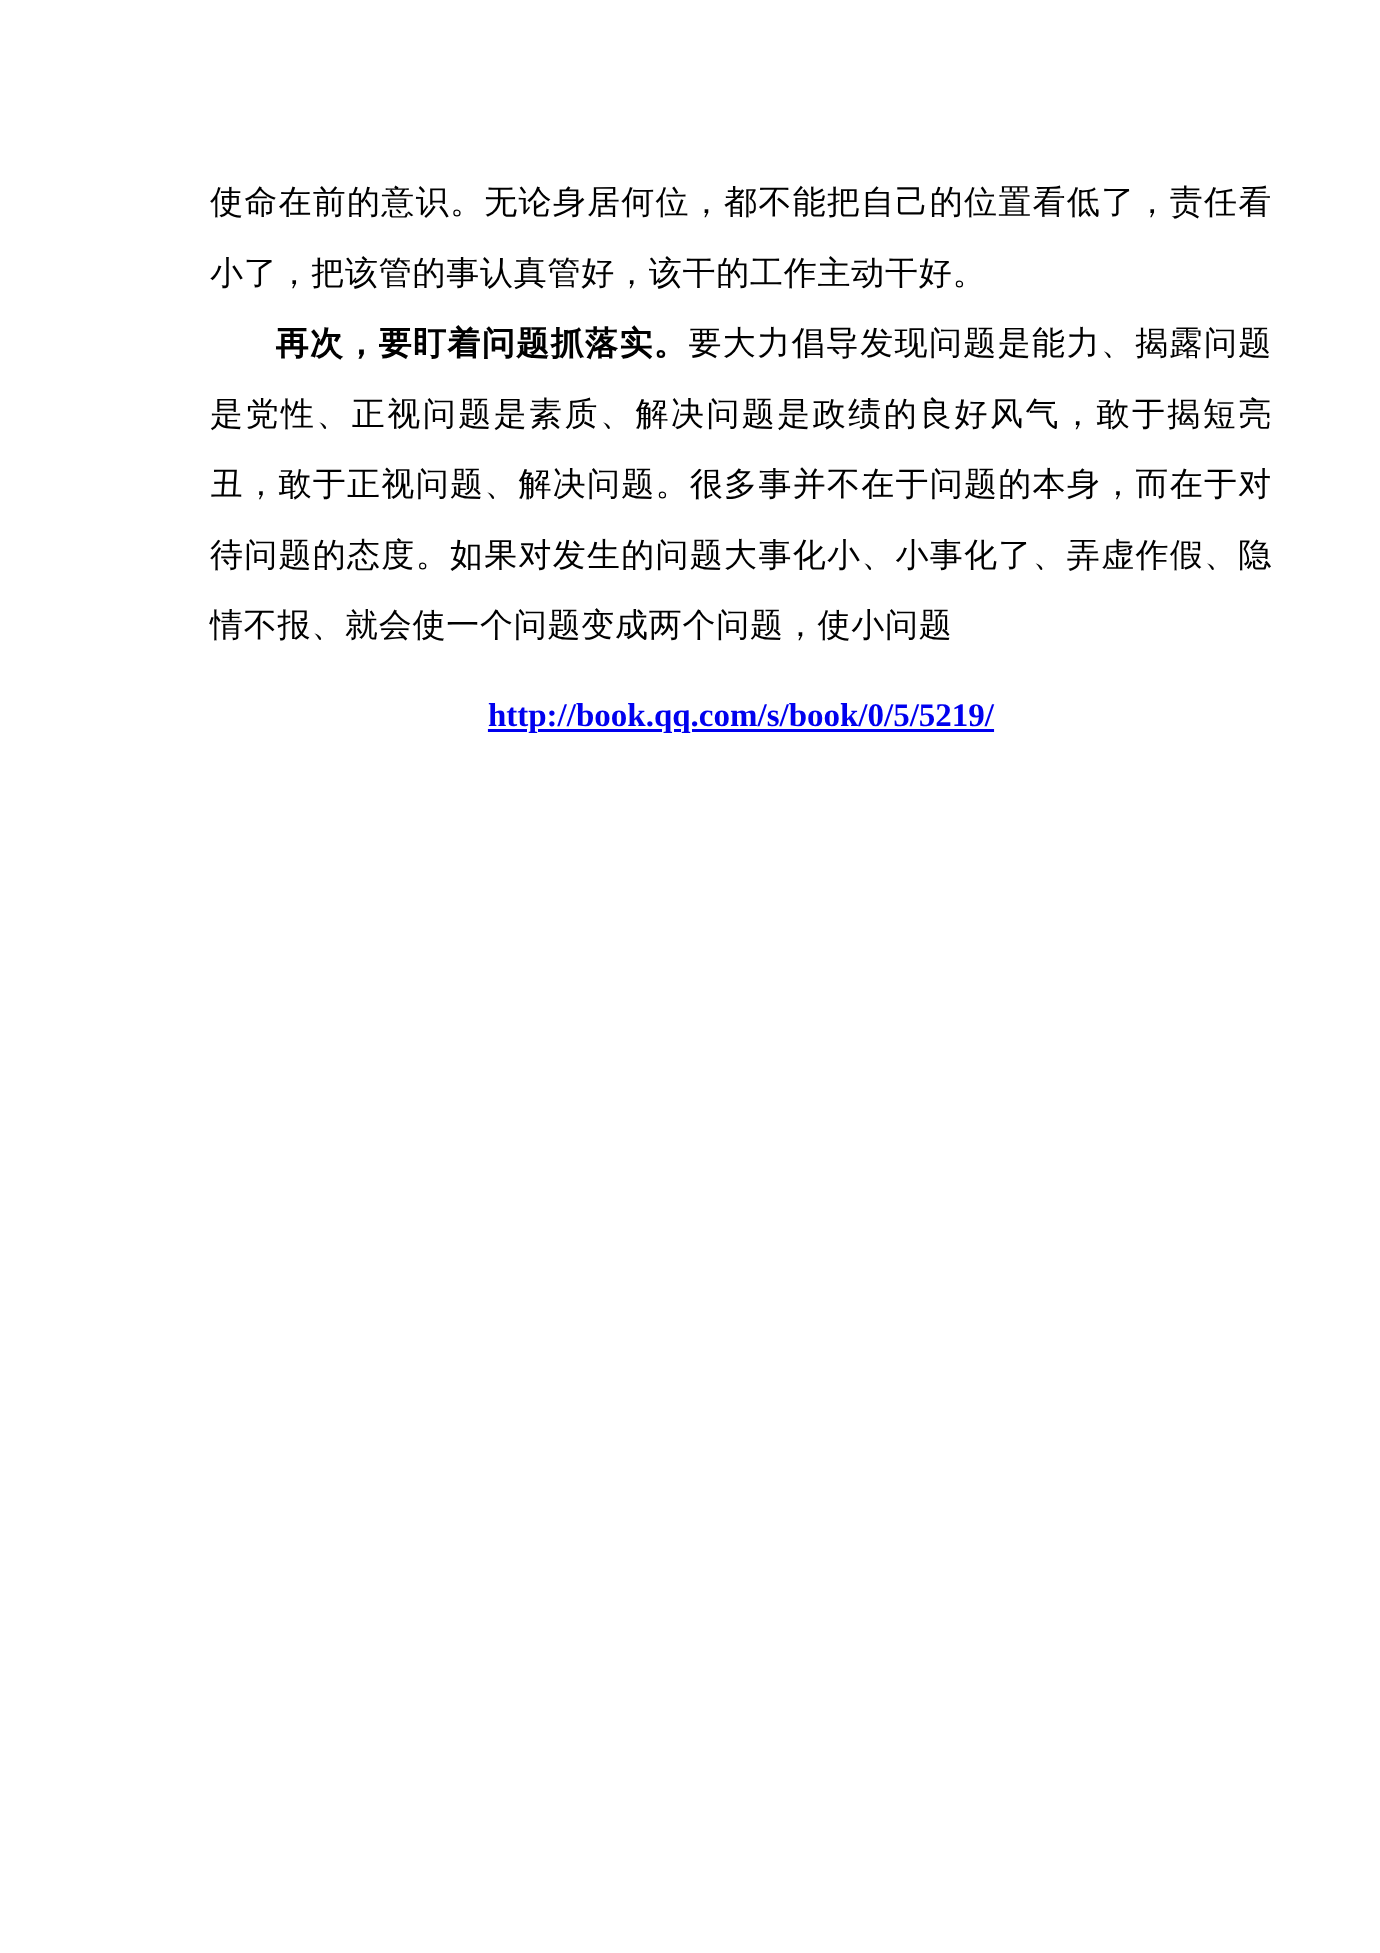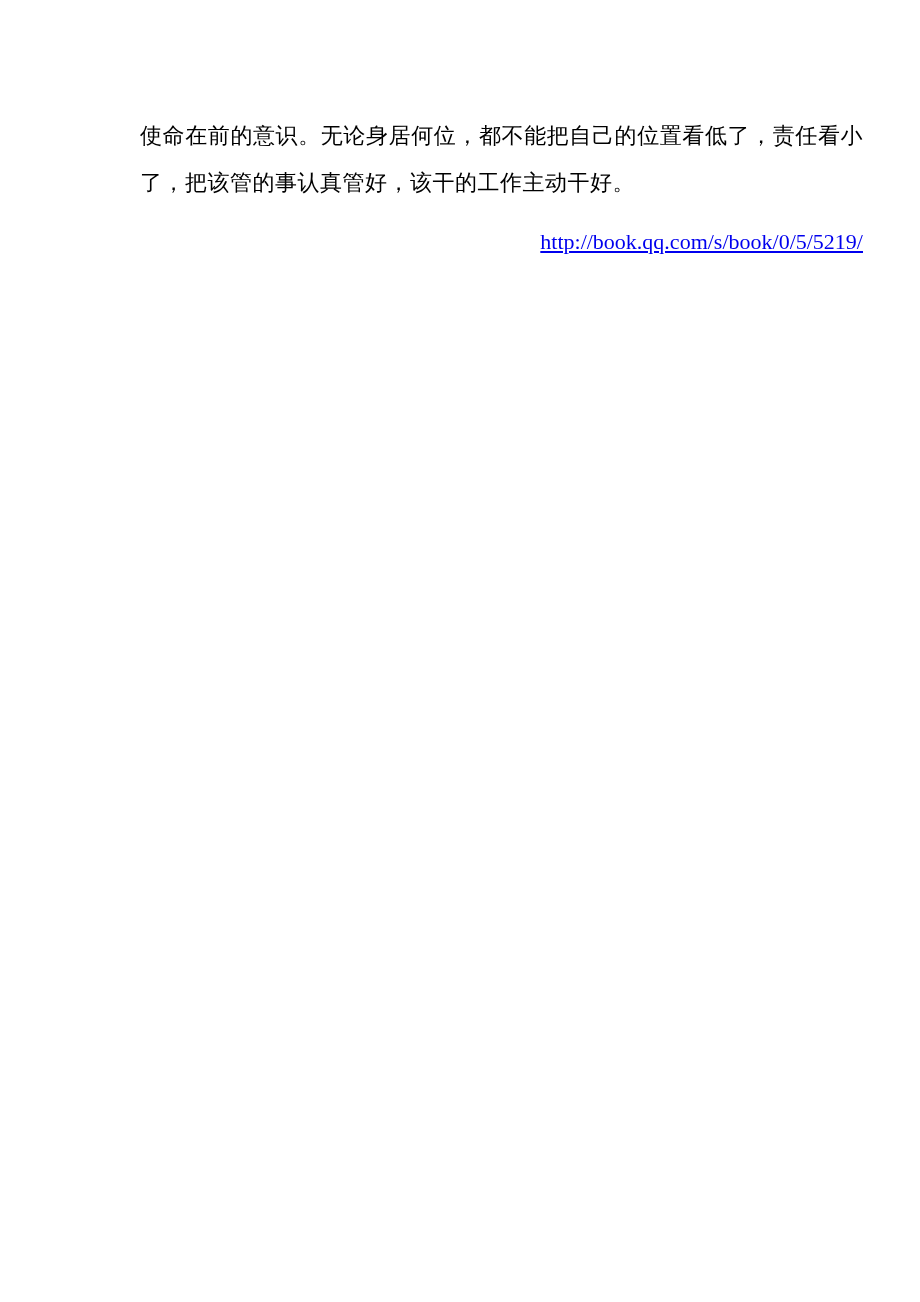--- a/index.html
+++ b/index.html
@@ -11,58 +11,60 @@
   html, body {
     margin: 0;
     padding: 0;
     background: var(--page-bg);
   }
   .doc-page {
     position: relative;
     width: 920px;
     height: 1108px;
     background: var(--page-bg);
-    padding: 112px 57px 0 140px;
+    padding: 112px 72px 0 140px;
     overflow: hidden;
   }
   .para {
     margin: 0;
     font-family: "DejaVu Serif", "Liberation Serif", serif;
     font-size: 22px;
     line-height: 47px;
     letter-spacing: 0.5px;
     color: var(--text-color);
     text-align: justify;
     text-justify: inter-character;
   }
   .para.indent { text-indent: 2em; }
   .bold-lead { font-weight: 700; }
   .link-line {
     margin: 0;
     font-family: "Liberation Serif", "DejaVu Serif", serif;
     font-size: 22px;
     line-height: 48px;
-    text-align: right;
+    text-align: center;
+    font-weight: bold;
   }
   .link-line.first { margin-top: 12px; }
   a.hyperlink {
     color: var(--link-blue);
     text-decoration: underline;
     cursor: pointer;
   }
   .plain-url {
     color: var(--text-color);
     text-decoration: none;
   }
 </style>
 </head>
 <body>
 
 <div class="doc-page">
 
   <p class="para"><span>使命在前的意识。无论身居何位，都不能把自己的位置看低了，责任看小了，把该管的事认真管好，该干的工作主动干好。</span></p>
 
+  <p class="para indent"><span class="bold-lead">再次，要盯着问题抓落实。</span><span>要大力倡导发现问题是能力、揭露问题是党性、正视问题是素质、解决问题是政绩的良好风气，敢于揭短亮丑，敢于正视问题、解决问题。很多事并不在于问题的本身，而在于对待问题的态度。如果对发生的问题大事化小、小事化了、弄虚作假、隐情不报、就会使一个问题变成两个问题，使小问题</span></p>
 
 
   <p class="link-line first"><a class="hyperlink">http://book.qq.com/s/book/0/5/5219/</a></p>
 
 
 </div>
 
 </body></html>

